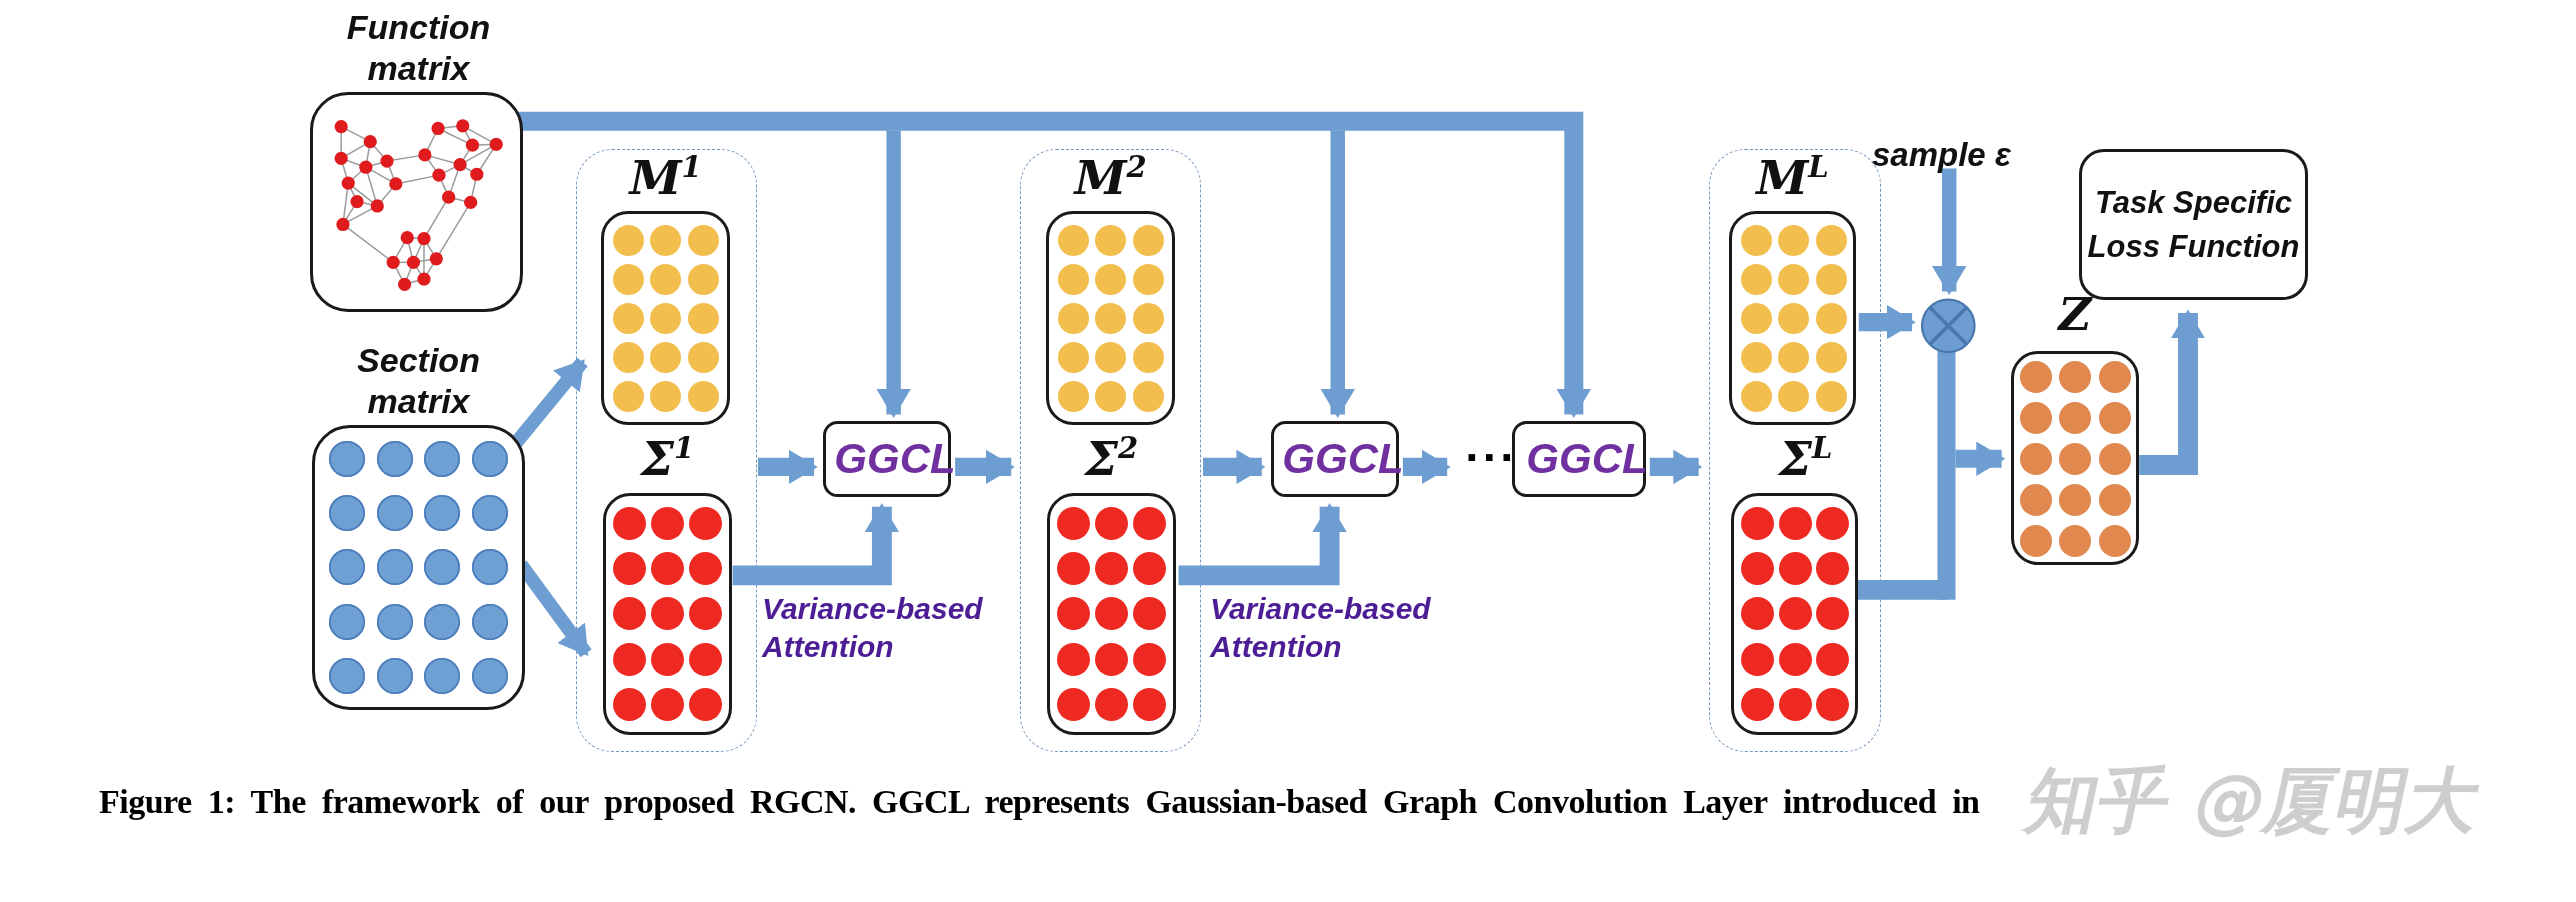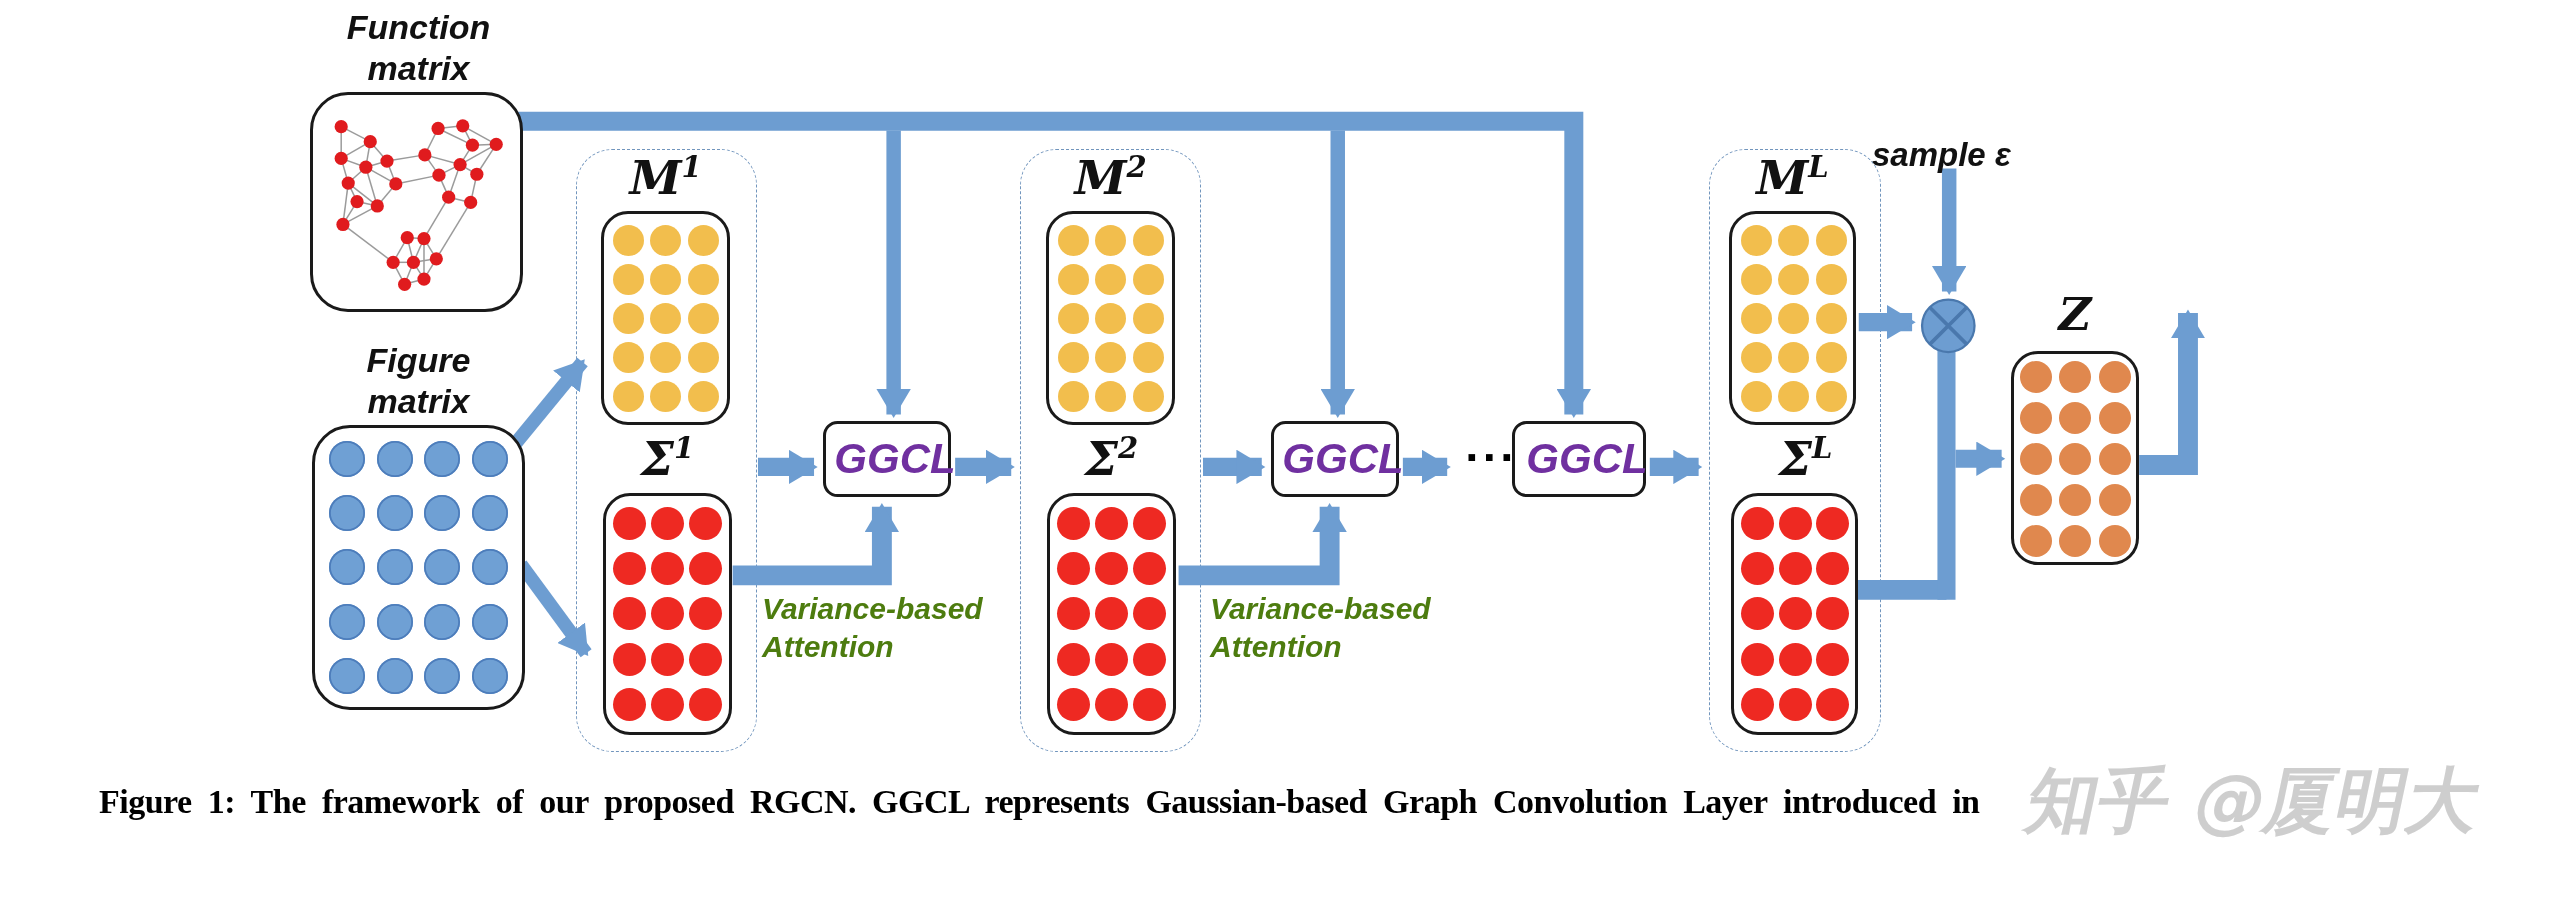--- a/index.html
+++ b/index.html
@@ -49,21 +49,21 @@
   #lml{left:1729px;top:150px;width:127px;} #lsl{left:1742px;top:431px;width:127px;}
   #lz{left:2011px;top:288px;width:128px;font-size:45px;}
   #sample-label{left:1872px;top:136px;font-size:33px;}
   .ggcl{position:absolute;top:421px;height:76px;border:3.2px solid #1a1a1a;border-radius:14.5px;
         background:#fff;display:flex;align-items:center;justify-content:center;z-index:3;
         font-size:42px;font-weight:bold;font-style:italic;color:var(--purple,#7030A0);box-sizing:border-box;padding-left:16px;}
   #ggcl1{left:823px;width:128px;} #ggcl2{left:1271px;width:128px;} #ggcl3{left:1512px;width:134px;}
   #ellipsis{left:1458px;top:429px;width:67px;text-align:center;font-size:47px;font-weight:bold;
             font-style:normal;color:#000;letter-spacing:1.8px;}
   .var-label{position:absolute;font-size:30px;line-height:38px;font-weight:bold;font-style:italic;
-             color:#4d7c0f;z-index:4;white-space:nowrap;}
+             color:#4c1d95;z-index:4;white-space:nowrap;}
   #var1{left:762px;top:590px;} #var2{left:1210px;top:590px;}
 
   
   .caption{position:absolute;left:99px;font-family:"Liberation Serif",serif;font-weight:bold;
            color:#000;font-size:34px;white-space:nowrap;z-index:5;}
   #cap1{top:783px;word-spacing:8.1px;letter-spacing:-0.5px;}
   #cap2{top:845px;}
   #watermark{position:absolute;left:2028px;top:754px;font-size:71px;font-weight:bold;font-style:normal;
              color:var(--watermark,#C3C3C3);opacity:.8;transform:skewX(-12deg);z-index:6;
              font-family:"DejaVu Sans",sans-serif;white-space:nowrap;}
@@ -193,21 +193,21 @@
         <circle cx="126" cy="163" r="7.5" fill="#E01B1E"></circle>
         <circle cx="91" cy="190" r="7.5" fill="#E01B1E"></circle>
         <circle cx="114" cy="190" r="7.5" fill="#E01B1E"></circle>
         <circle cx="140" cy="186" r="7.5" fill="#E01B1E"></circle>
         <circle cx="104" cy="215" r="7.5" fill="#E01B1E"></circle>
         <circle cx="126" cy="209" r="7.5" fill="#E01B1E"></circle>
       </svg>
   </div>
 
   <div class="lbl" id="feat-label">
-    <div>Figure</div>
+    <div>Section</div>
     <div>matrix</div>
   </div>
   <div class="box" id="feat-box">
     <div class="dots dots-feature" style="grid-template-columns: repeat(4, 1fr);">
         <div class="dot" style="background: rgb(111, 160, 212); box-shadow: rgb(77, 125, 187) 0px 0px 0px 1.8px inset;"></div>
         <div class="dot" style="background: rgb(111, 160, 212); box-shadow: rgb(77, 125, 187) 0px 0px 0px 1.8px inset;"></div>
         <div class="dot" style="background: rgb(111, 160, 212); box-shadow: rgb(77, 125, 187) 0px 0px 0px 1.8px inset;"></div>
         <div class="dot" style="background: rgb(111, 160, 212); box-shadow: rgb(77, 125, 187) 0px 0px 0px 1.8px inset;"></div>
         <div class="dot" style="background: rgb(111, 160, 212); box-shadow: rgb(77, 125, 187) 0px 0px 0px 1.8px inset;"></div>
         <div class="dot" style="background: rgb(111, 160, 212); box-shadow: rgb(77, 125, 187) 0px 0px 0px 1.8px inset;"></div>
@@ -391,17 +391,21 @@
         <div class="dot" style="background: rgb(224, 136, 78);"></div>
         <div class="dot" style="background: rgb(224, 136, 78);"></div>
         <div class="dot" style="background: rgb(224, 136, 78);"></div>
         <div class="dot" style="background: rgb(224, 136, 78);"></div>
         <div class="dot" style="background: rgb(224, 136, 78);"></div>
         <div class="dot" style="background: rgb(224, 136, 78);"></div>
         <div class="dot" style="background: rgb(224, 136, 78);"></div>
         <div class="dot" style="background: rgb(224, 136, 78);"></div>
       </div>
   </div>
+  <div class="box lbl" id="task-box">
+    <div>Task Specific</div>
+    <div>Loss Function</div>
+  </div>
 
   <div class="caption" id="cap1">Figure 1: The framework of our proposed RGCN. GGCL represents Gaussian-based Graph Convolution Layer introduced in</div>
   <div id="watermark">知乎 @厦明大</div>
 </div>
 
 
 </body></html>

